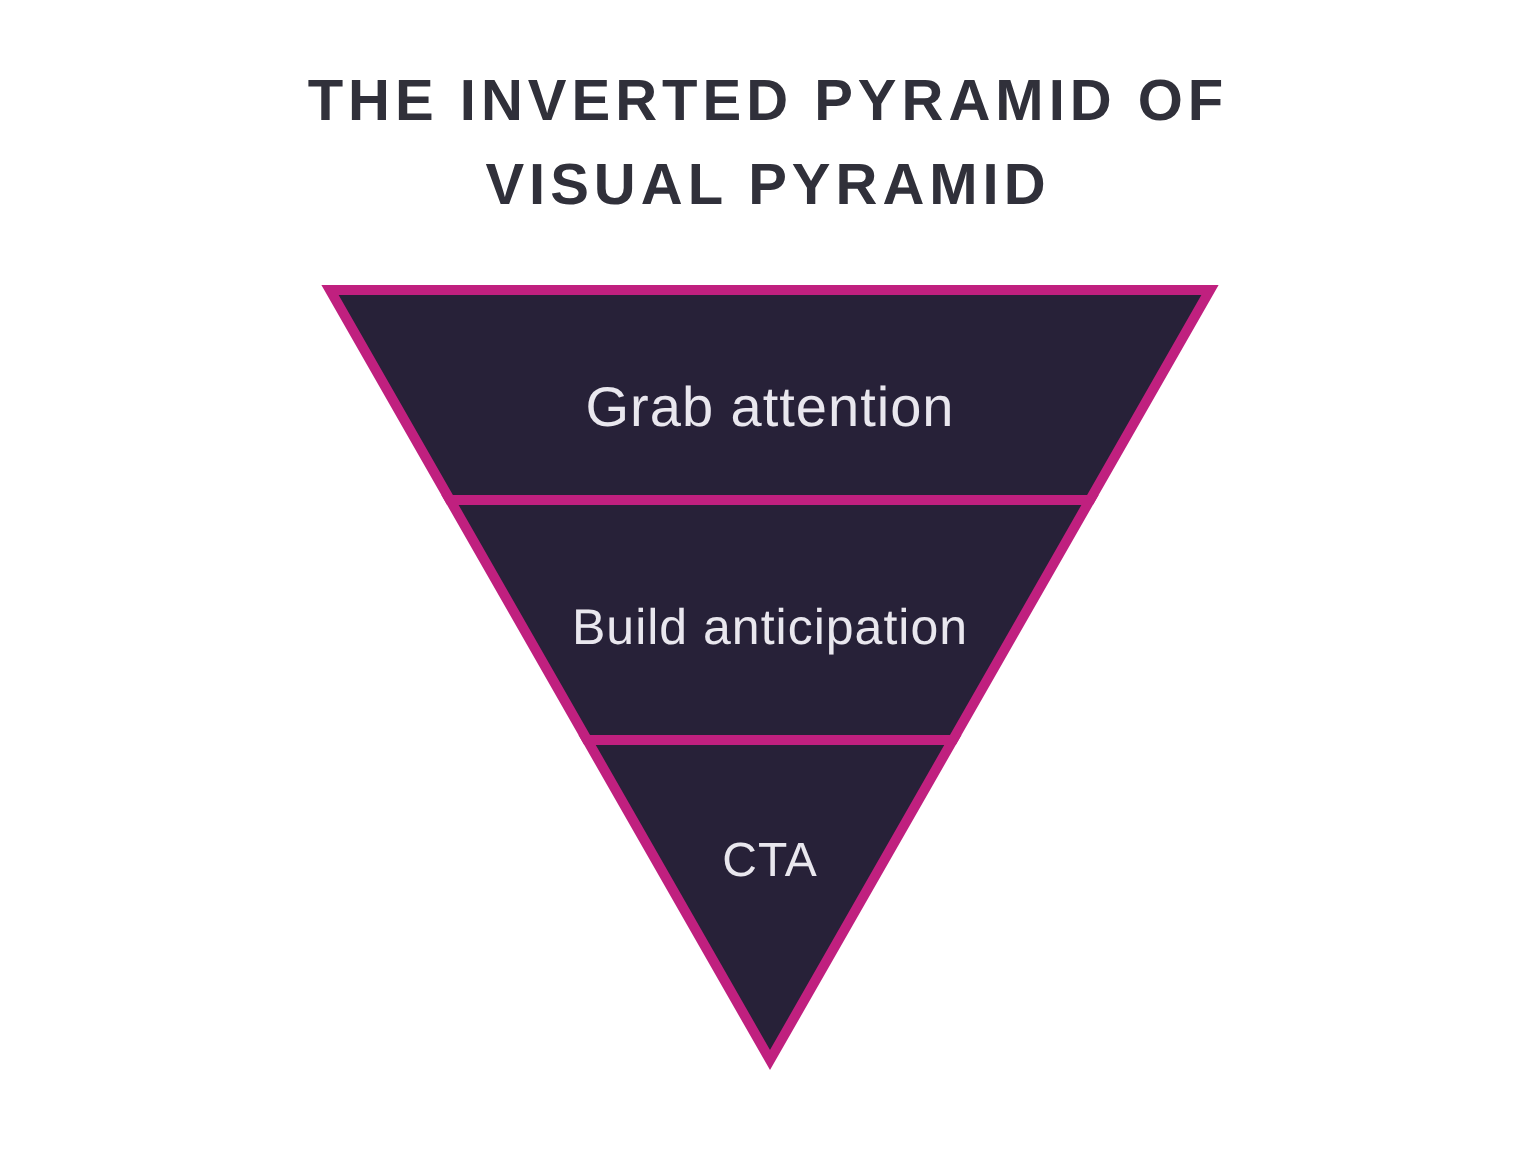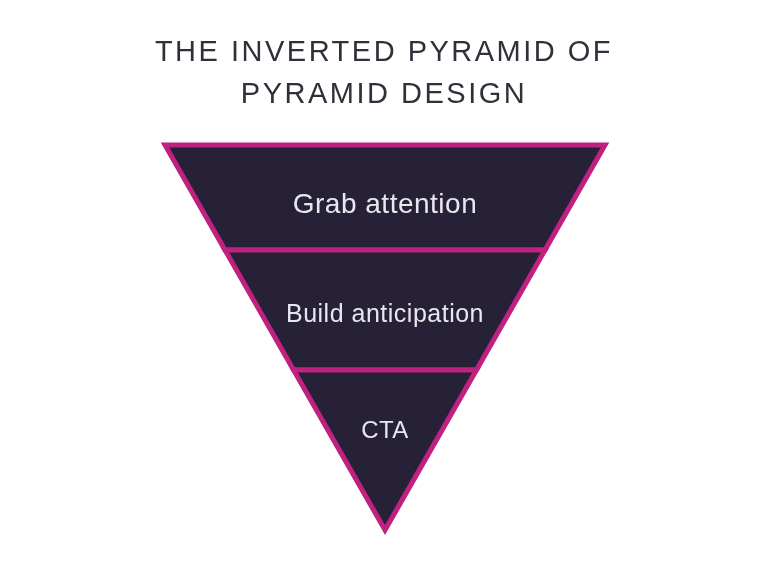--- a/index.html
+++ b/index.html
@@ -13,21 +13,21 @@
     overflow: hidden;
     font-family: "Liberation Sans", sans-serif;
   }
   .title {
     position: absolute;
     top: 30px;
     left: 0;
     width: 100%;
     text-align: center;
     font-size: 29px;
-    font-weight: 400;
+    font-weight: 700;
     letter-spacing: 2.5px;
     line-height: 42px;
   }
   .pyramid-svg {
     position: absolute;
     top: 0;
     left: 0;
   }
   .pyramid-svg text {
     font-family: "Liberation Sans", sans-serif;
@@ -35,21 +35,21 @@
     text-anchor: middle;
   }
 </style>
 </head>
 <body>
 
 <div class="canvas" style="background: rgb(255, 255, 255);">
 
   <div class="title" style="color: rgb(48, 48, 58);">
     <div>THE INVERTED PYRAMID OF</div>
-    <div>PYRAMID DESIGN</div>
+    <div>VISUAL PYRAMID</div>
   </div>
 
   <svg class="pyramid-svg" width="768" height="576" viewBox="0 0 768 576">
     <g>
       <polygon points="165,145 605,145 545,250 225,250" fill="#272138" stroke="#c0207f" stroke-width="5"></polygon>
       <text x="385" y="213" font-size="28" fill="#e9e7ee">Grab attention</text>
     </g>
     <g>
       <polygon points="225,250 545,250 476.42857142857144,370 293.57142857142856,370" fill="#272138" stroke="#c0207f" stroke-width="5"></polygon>
       <text x="385" y="322" font-size="25" fill="#e9e7ee">Build anticipation</text>

